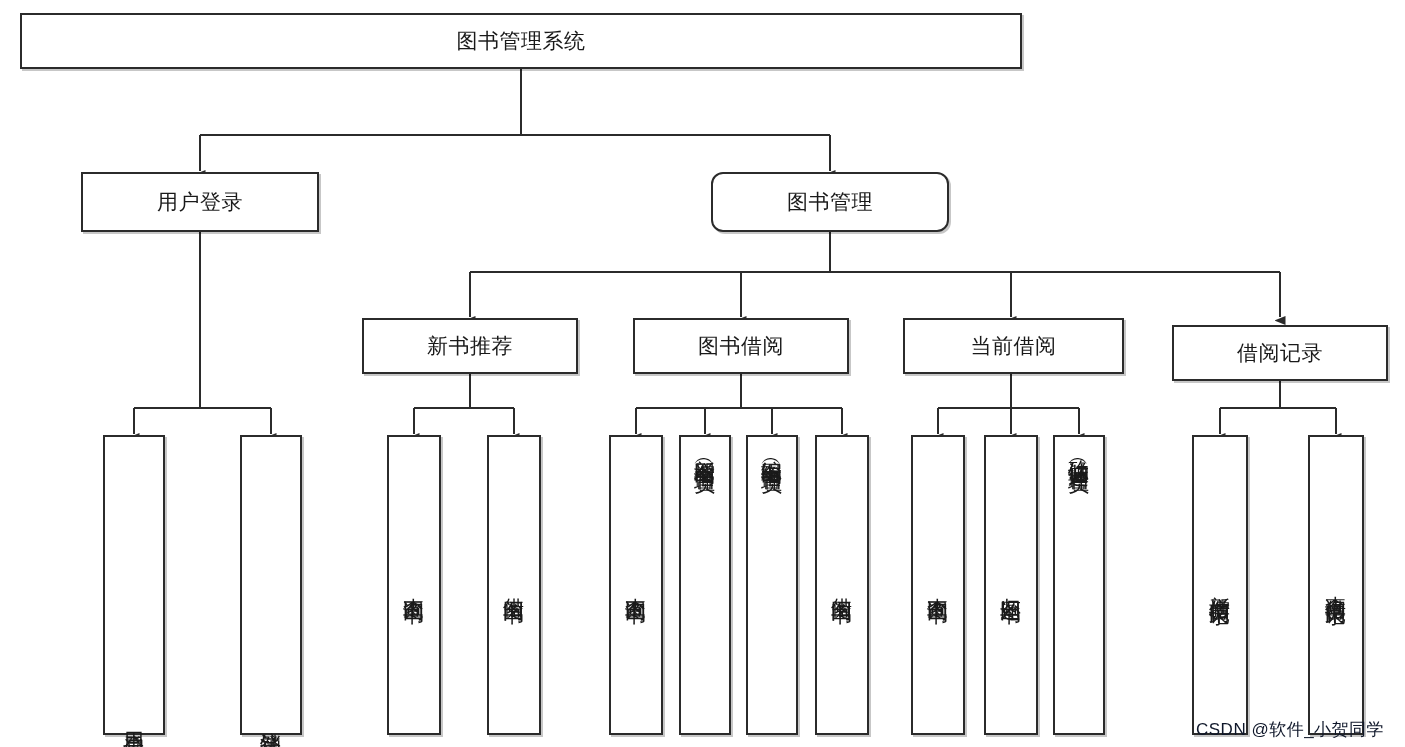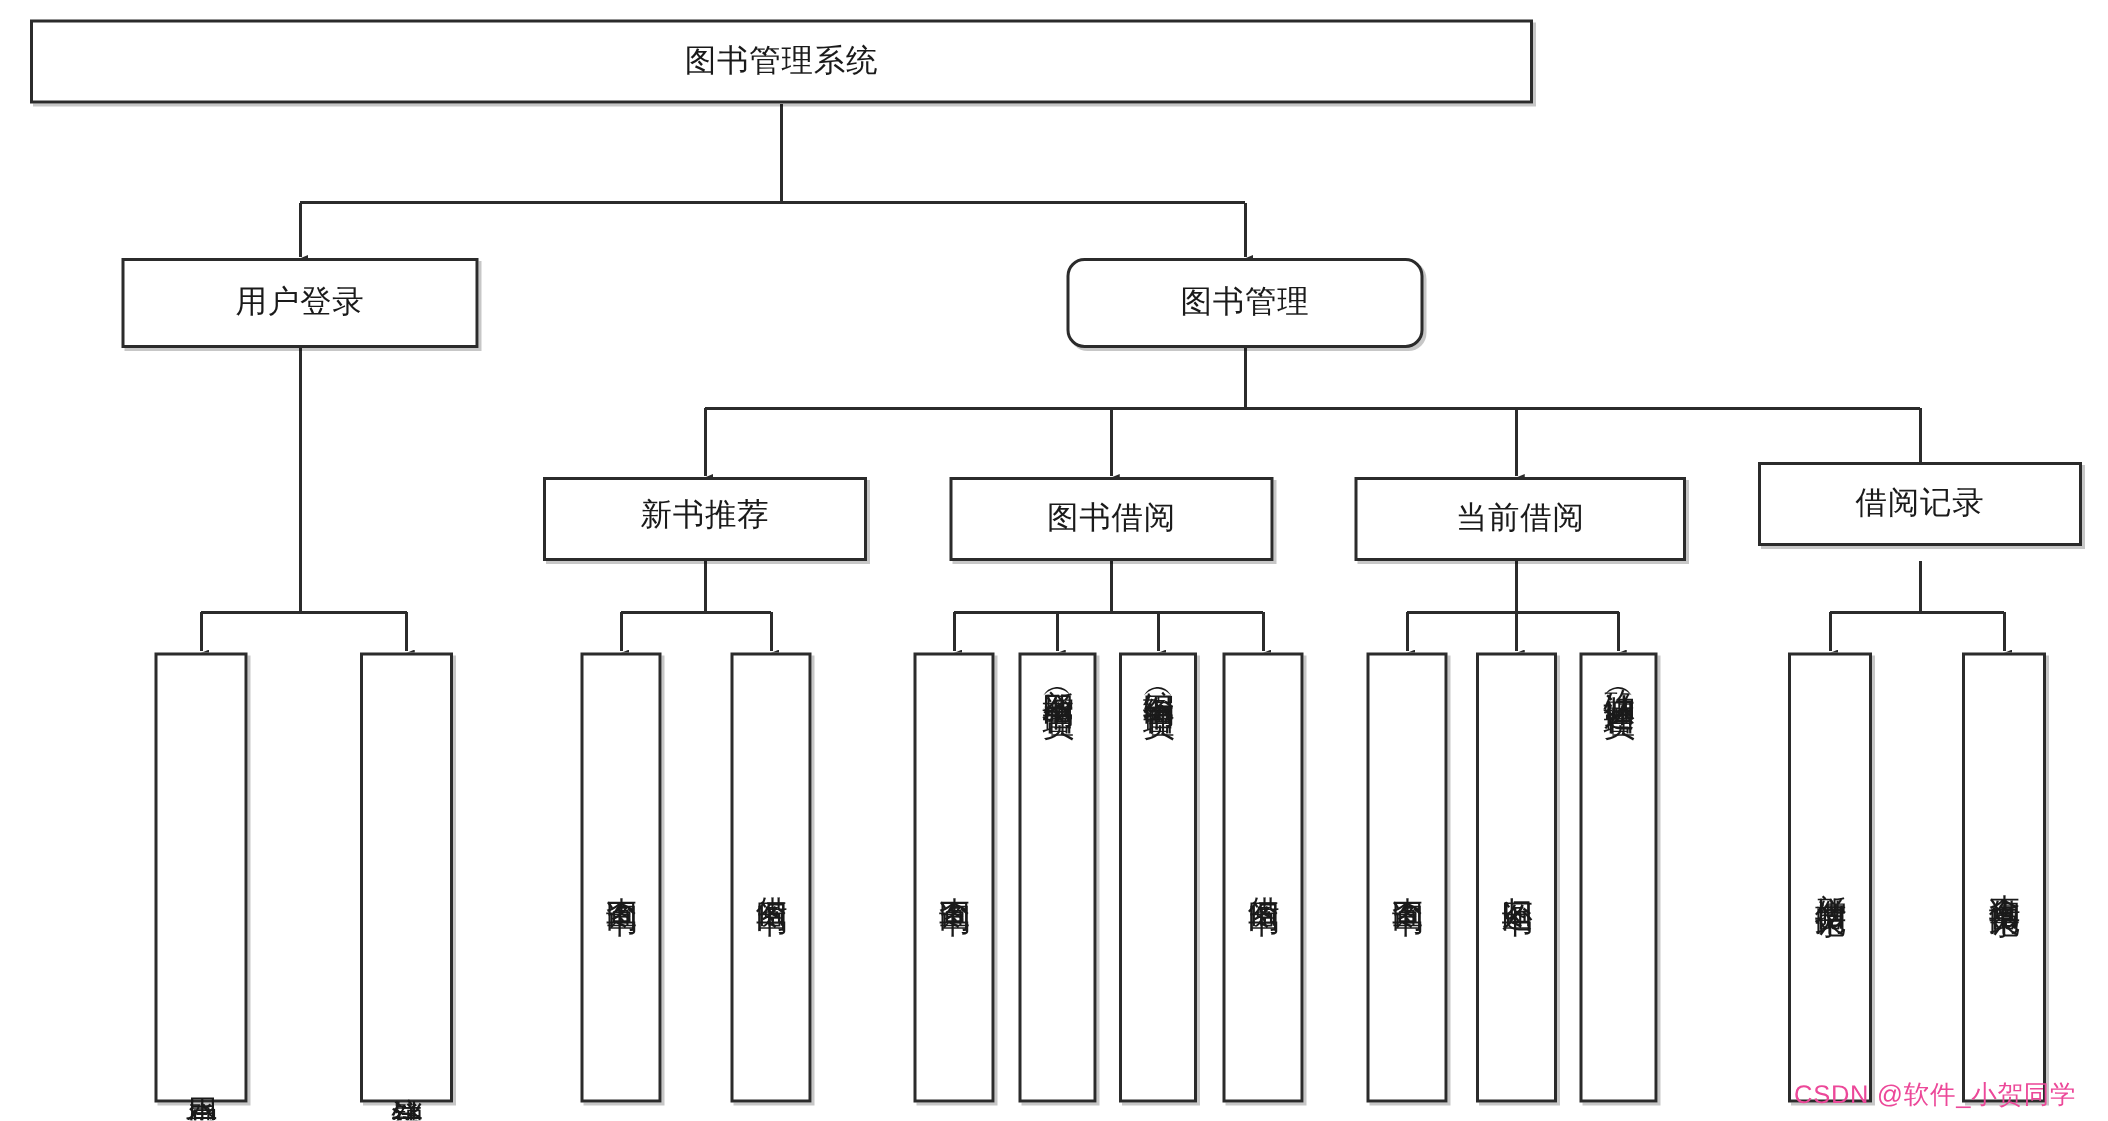--- a/index.html
+++ b/index.html
@@ -120,30 +120,30 @@
   <div id="node-layer">
       <div class="node-box horizontal" style="left: 20px; top: 13px; width: 1002px; height: 56px;">
         <span class="node-label">图书管理系统</span>
       </div>
       <div class="node-box horizontal" style="left: 81px; top: 172px; width: 238px; height: 60px;">
         <span class="node-label">用户登录</span>
       </div>
       <div class="node-box horizontal" style="left: 711px; top: 172px; width: 238px; height: 60px; border-radius: 12px;">
         <span class="node-label">图书管理</span>
       </div>
-      <div class="node-box horizontal" style="left: 362px; top: 318px; width: 216px; height: 56px; font-family: Liberation Mono, monospace;">
+      <div class="node-box horizontal" style="left: 362px; top: 318px; width: 216px; height: 56px;">
         <span class="node-label">新书推荐</span>
       </div>
       <div class="node-box horizontal" style="left: 633px; top: 318px; width: 216px; height: 56px;">
         <span class="node-label">图书借阅</span>
       </div>
       <div class="node-box horizontal" style="left: 903px; top: 318px; width: 221px; height: 56px;">
         <span class="node-label">当前借阅</span>
       </div>
-      <div class="node-box horizontal" style="left: 1172px; top: 308px; width: 216px; height: 56px;">
+      <div class="node-box horizontal" style="left: 1172px; top: 325px; width: 216px; height: 56px;">
         <span class="node-label">借阅记录</span>
       </div>
       <div class="node-box vertical" style="align-items: flex-end; padding-top: 0px; padding-bottom: 10px; left: 103px; top: 435px; width: 62px; height: 300px;">
         <span class="node-label">用户登录</span>
       </div>
       <div class="node-box vertical" style="align-items: flex-end; padding-top: 0px; padding-bottom: 10px; left: 240px; top: 435px; width: 62px; height: 300px;">
         <span class="node-label">注销登录</span>
       </div>
       <div class="node-box vertical v-center" style="left: 387px; top: 435px; width: 54px; height: 300px;">
         <span class="node-label">查询图书</span>
@@ -173,15 +173,15 @@
         <span class="node-label">确认归还（管理员）</span>
       </div>
       <div class="node-box vertical v-center" style="left: 1192px; top: 435px; width: 56px; height: 300px;">
         <span class="node-label">新增借阅记录</span>
       </div>
       <div class="node-box vertical v-center" style="left: 1308px; top: 435px; width: 56px; height: 300px;">
         <span class="node-label">查询借阅记录</span>
       </div>
     </div>
 
-  <div class="watermark" style="left: 1196px; top: 718px; color: #ec4899;">CSDN @软件_小贺同学</div>
+  <div class="watermark" style="left: 1196px; top: 718px; color: #0f172a;">CSDN @软件_小贺同学</div>
 
 </div>
 
 </body></html>

